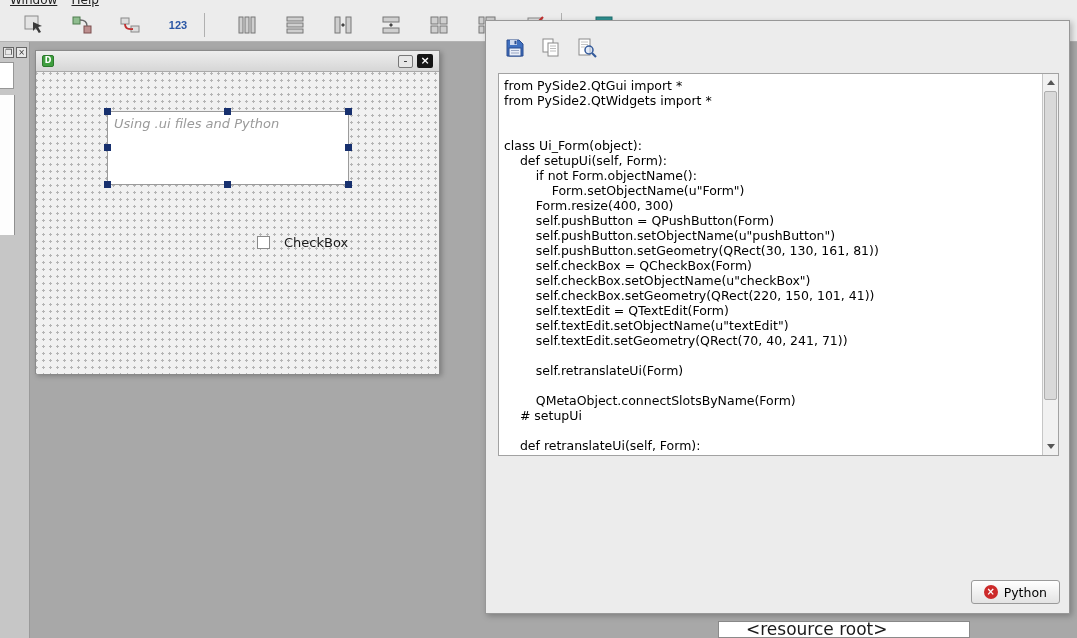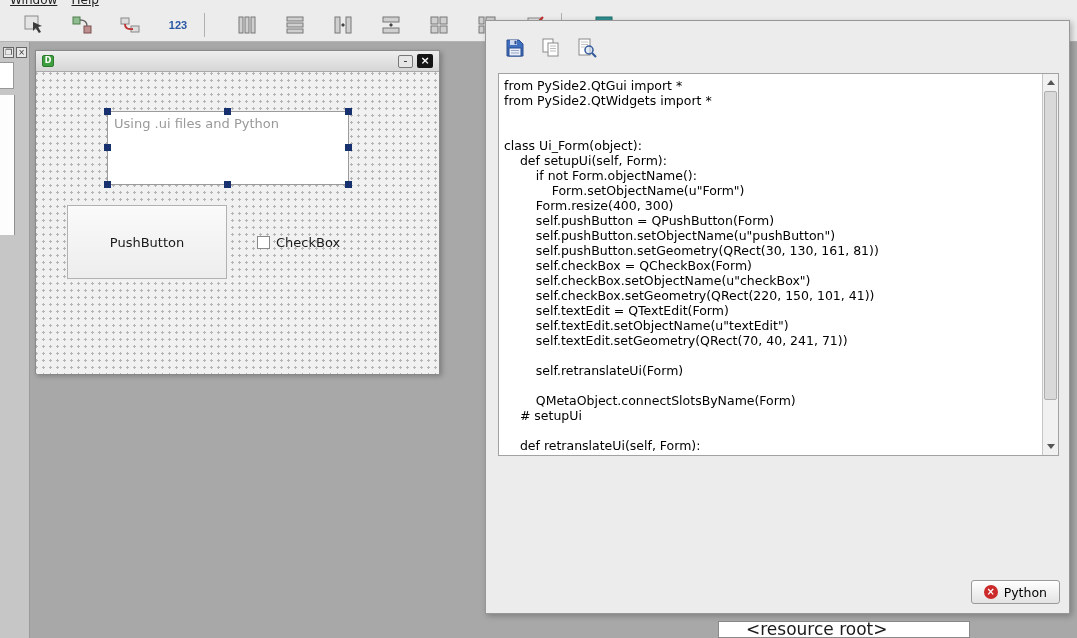--- a/index.html
+++ b/index.html
@@ -38,31 +38,31 @@
   .win-title { position:absolute; left:0; right:0; top:3px; text-align:center; font-size:12.5px; color:#1c1c1c; }
   .btn-min { position:absolute; right:26px; top:4px; width:15px; height:13px; border:1px solid #777;
     background:#e6e6e6; border-radius:2px; font-size:11px; line-height:10px; text-align:center; }
   .btn-close { position:absolute; right:6px; top:3px; width:16px; height:14px; background:#141414;
     color:#fff; border-radius:2px; font-size:11px; line-height:13px; text-align:center; font-weight:bold; }
   .form-body { position:relative; height:302px; background-color:#f1f1f1;
     background-image:radial-gradient(circle,#b4b4b4 1px,transparent 1.2px);
     background-size:7px 7px; background-position:4px 5px; }
 
   .textedit-wrap { position:absolute; left:71px; top:39px; width:242px; height:74px; }
-  .textedit { position:absolute; inset:0; background:#fff; border:1px solid #9b9b9b; padding:4px 6px; }
+  .textedit { position:absolute; inset:0; background:#fff; border:1px solid #9b9b9b; padding:4px 6px;font-style:italic; }
   .placeholder { color:#9a9a9a; font-size:13px; }
   .h { position:absolute; width:7px; height:7px; background:#17306e; }
   .h-tl{left:-3px;top:-3px}.h-tc{left:calc(50% - 4px);top:-3px}.h-tr{right:-3px;top:-3px}
   .h-ml{left:-3px;top:calc(50% - 4px)}.h-mr{right:-3px;top:calc(50% - 4px)}
   .h-bl{left:-3px;bottom:-3px}.h-bc{left:calc(50% - 4px);bottom:-3px}.h-br{right:-3px;bottom:-3px}
 
   .pushbutton { position:absolute; left:31px; top:133px; width:160px; height:74px;
     background:linear-gradient(#fafafa,#ededed); border:1px solid #b2b2b2;
     display:flex; align-items:center; justify-content:center; font-size:13px; }
-  .checkbox-row { position:absolute; left:221px; top:160px; height:20px; display:flex; align-items:center; gap:6px; }
+  .checkbox-row { position:absolute; left:221px; top:160px; height:20px; display:flex; align-items:center; gap:14px; }
   .cb-box { width:13px; height:13px; background:#fff; border:1px solid #8a8a8a; }
 
   
   .code-dialog { position:absolute; left:485px; top:20px; width:585px; height:594px;
     background:#ececec; border:1px solid #979797; box-shadow:2px 2px 6px rgba(0,0,0,.25); z-index:5; }
   .dlg-toolbar { position:absolute; left:16px; top:14px; display:flex; gap:10px; }
   .dbtn { width:26px; height:26px; border:none; background:transparent; display:flex; align-items:center; justify-content:center; }
   .dbtn svg { width:22px; height:22px; }
   .code-area { position:absolute; left:12px; top:52px; width:561px; height:383px;
     background:#fff; border:1px solid #a2a2a2; overflow:hidden; }
@@ -199,21 +199,20 @@
       </div>
       <i class="h h-tl"></i>
       <i class="h h-tc"></i>
       <i class="h h-tr"></i>
       <i class="h h-ml"></i>
       <i class="h h-mr"></i>
       <i class="h h-bl"></i>
       <i class="h h-bc"></i>
       <i class="h h-br"></i>
     </div>
-    <div class="pushbutton">PushButton</div>
     <div class="checkbox-row">
       <span class="cb-box"></span>
       <span>CheckBox</span>
     </div>
   </div>
 </div>
 
 <div class="code-dialog">
   <div class="dlg-toolbar">
     <button class="dbtn">

